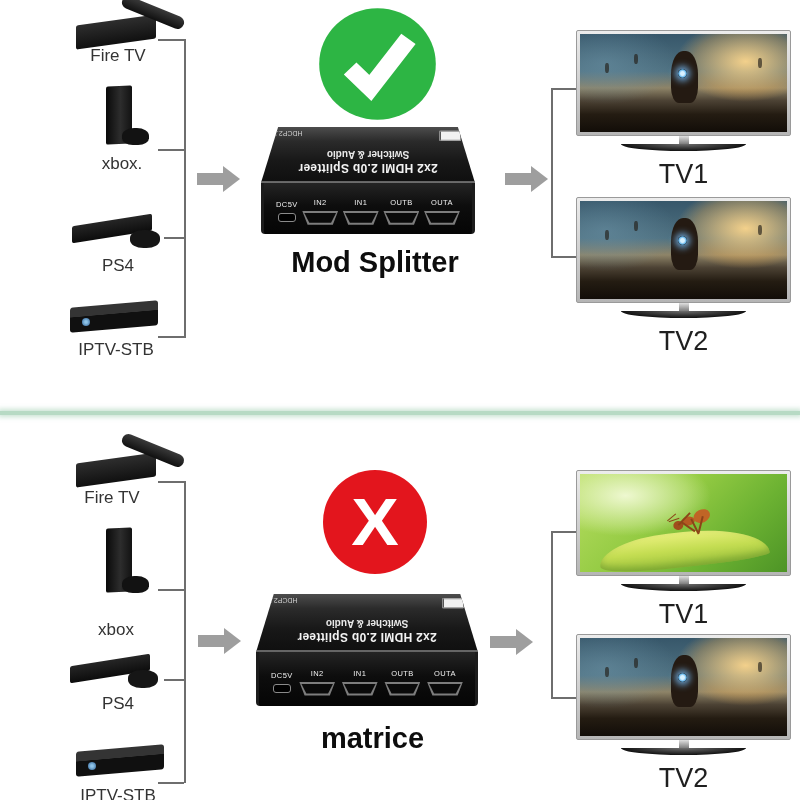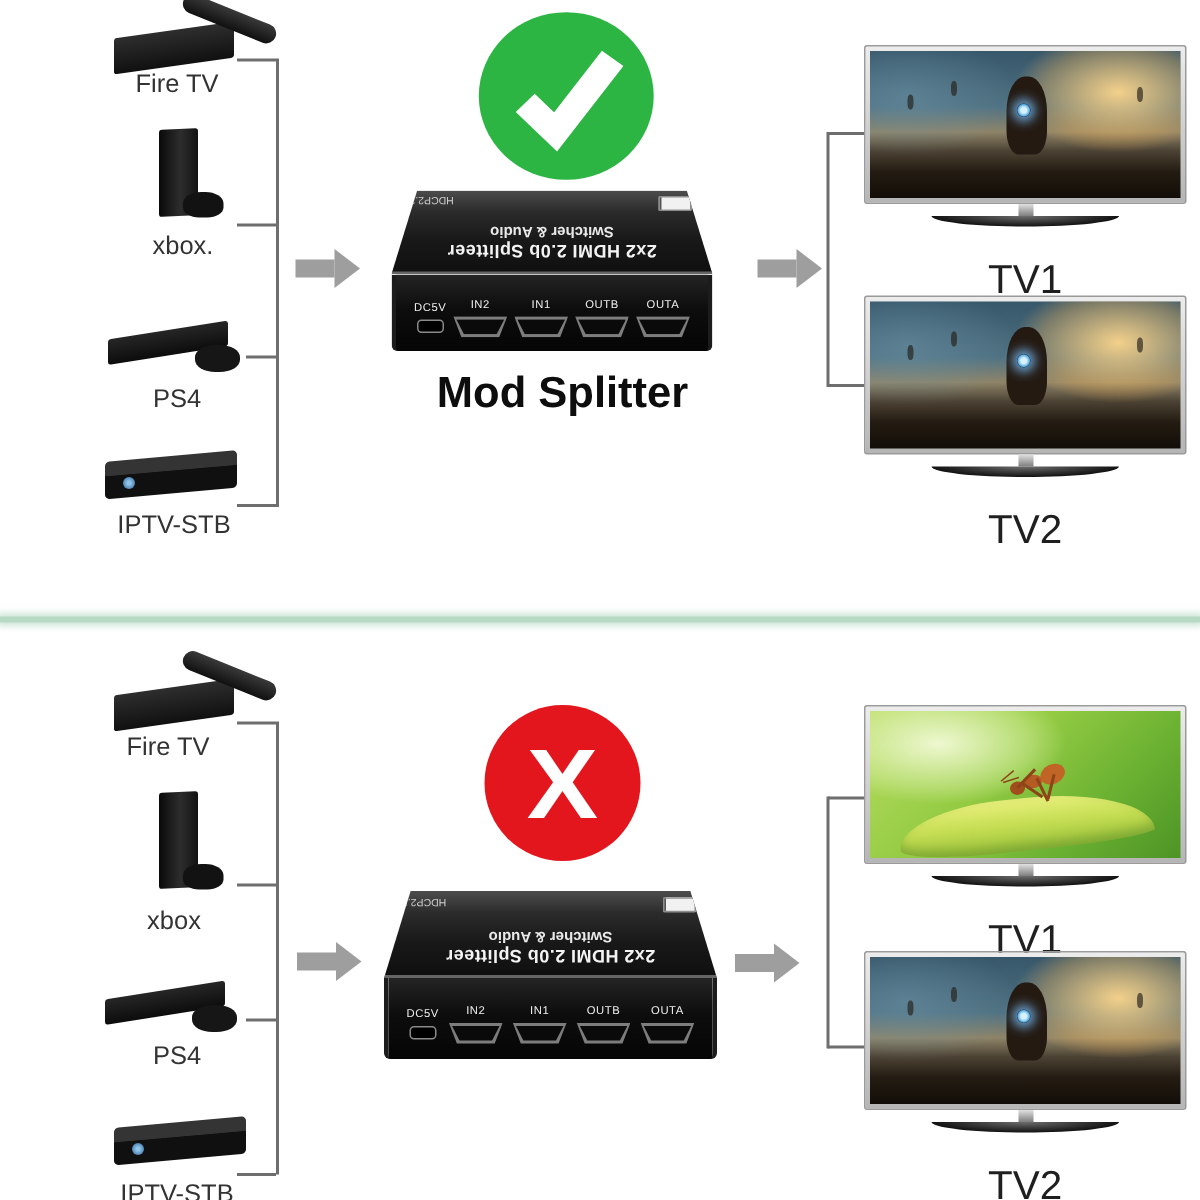--- a/index.html
+++ b/index.html
@@ -65,21 +65,21 @@
   .caption{position:absolute;text-align:center;font-weight:bold;color:#0d0d0d;font-size:29px;line-height:35px;}
 
   
   .tv{position:absolute;width:215px;text-align:center;}
   .tv-frame{width:215px;height:106px;box-sizing:border-box;border:1px solid #9a9a9a;border-radius:2px;padding:3px;
     background:linear-gradient(180deg,#ececec,#b5b5b5);}
   .tv-screen{position:relative;width:100%;height:100%;overflow:hidden;}
   .tv-neck{width:10px;height:8px;margin:0 auto;background:linear-gradient(180deg,#e0e0e0,#7e7e7e);}
   .tv-base{width:125px;height:7px;margin:0 auto;border-radius:0 0 50% 50%/0 0 100% 100%;
     background:radial-gradient(ellipse at 50% 0%,#6e6e6e,#121212 70%);}
-  .tv-label{font-size:27px;color:#1f1f1f;margin-top:20px;}
+  .tv-label{font-size:27px;color:#1f1f1f;margin-top:8px;}
 
   .scene-movie{background:
     radial-gradient(ellipse 45% 55% at 80% 28%,rgba(252,214,140,.95),rgba(240,180,90,.35) 55%,transparent 75%),
     radial-gradient(ellipse 50% 60% at 12% 30%,rgba(110,150,170,.5),transparent 70%),
     linear-gradient(180deg,#37576a 0%,#4f7181 38%,#8e8468 55%,#4c4234 68%,#241c12 82%,#120d08 100%);}
   .mv-figure{position:absolute;left:44%;top:17%;width:13%;height:53%;background:#241a12;
     border-radius:45% 45% 30% 30%;}
   .mv-glow{position:absolute;left:47.5%;top:36%;width:9px;height:9px;border-radius:50%;
     background:radial-gradient(circle,#d8f1ff 0 30%,#57aee8 60%,transparent 75%);
     box-shadow:0 0 7px 3px rgba(120,190,250,.85);}
@@ -244,21 +244,21 @@
     <div class="dev" style="left:76px;top:444px;width:112px;height:44px;">
       <div class="ft-box"></div>
       <div class="ft-remote"></div>
     </div>
     <div class="src-label" style="left:52px;top:488px;">Fire TV</div>
 
     <div class="dev" style="left:92px;top:528px;width:62px;height:72px;">
       <div class="xb-tower" style="height:64px;"></div>
       <div class="xb-pad" style="top:48px;"></div>
     </div>
-    <div class="src-label" style="left:56px;top:604px;">xbox</div>
+    <div class="src-label" style="left:56px;top:620px;">xbox</div>
 
     <div class="dev" style="left:70px;top:650px;width:100px;height:44px;">
       <div class="ps-slab"></div>
       <div class="ps-pad"></div>
     </div>
     <div class="src-label" style="left:58px;top:694px;">PS4</div>
 
     <div class="dev" style="left:76px;top:740px;width:95px;height:44px;">
       <div class="stb-box"></div>
       <div class="stb-led"></div>
@@ -315,20 +315,21 @@
         <div class="port">
           <div class="port-label">OUTA</div>
           <div class="jack-hdmi">
               <i></i>
             </div>
         </div>
       </div>
     </div>
 
     <div class="caption" style="left:230px;top:720px;width:285px;line-height:36px;">
+      <div>matrice</div>
     </div>
 
     <div class="flow-arrow" style="left:490px;top:629px;">
         <div class="bar"></div>
         <div class="head"></div>
       </div>
 
     <div class="vline" style="left:551px;top:531px;height:168px;"></div>
     <div class="hline" style="left:552px;top:531px;width:24px;"></div>
     <div class="hline" style="left:552px;top:697px;width:24px;"></div>

